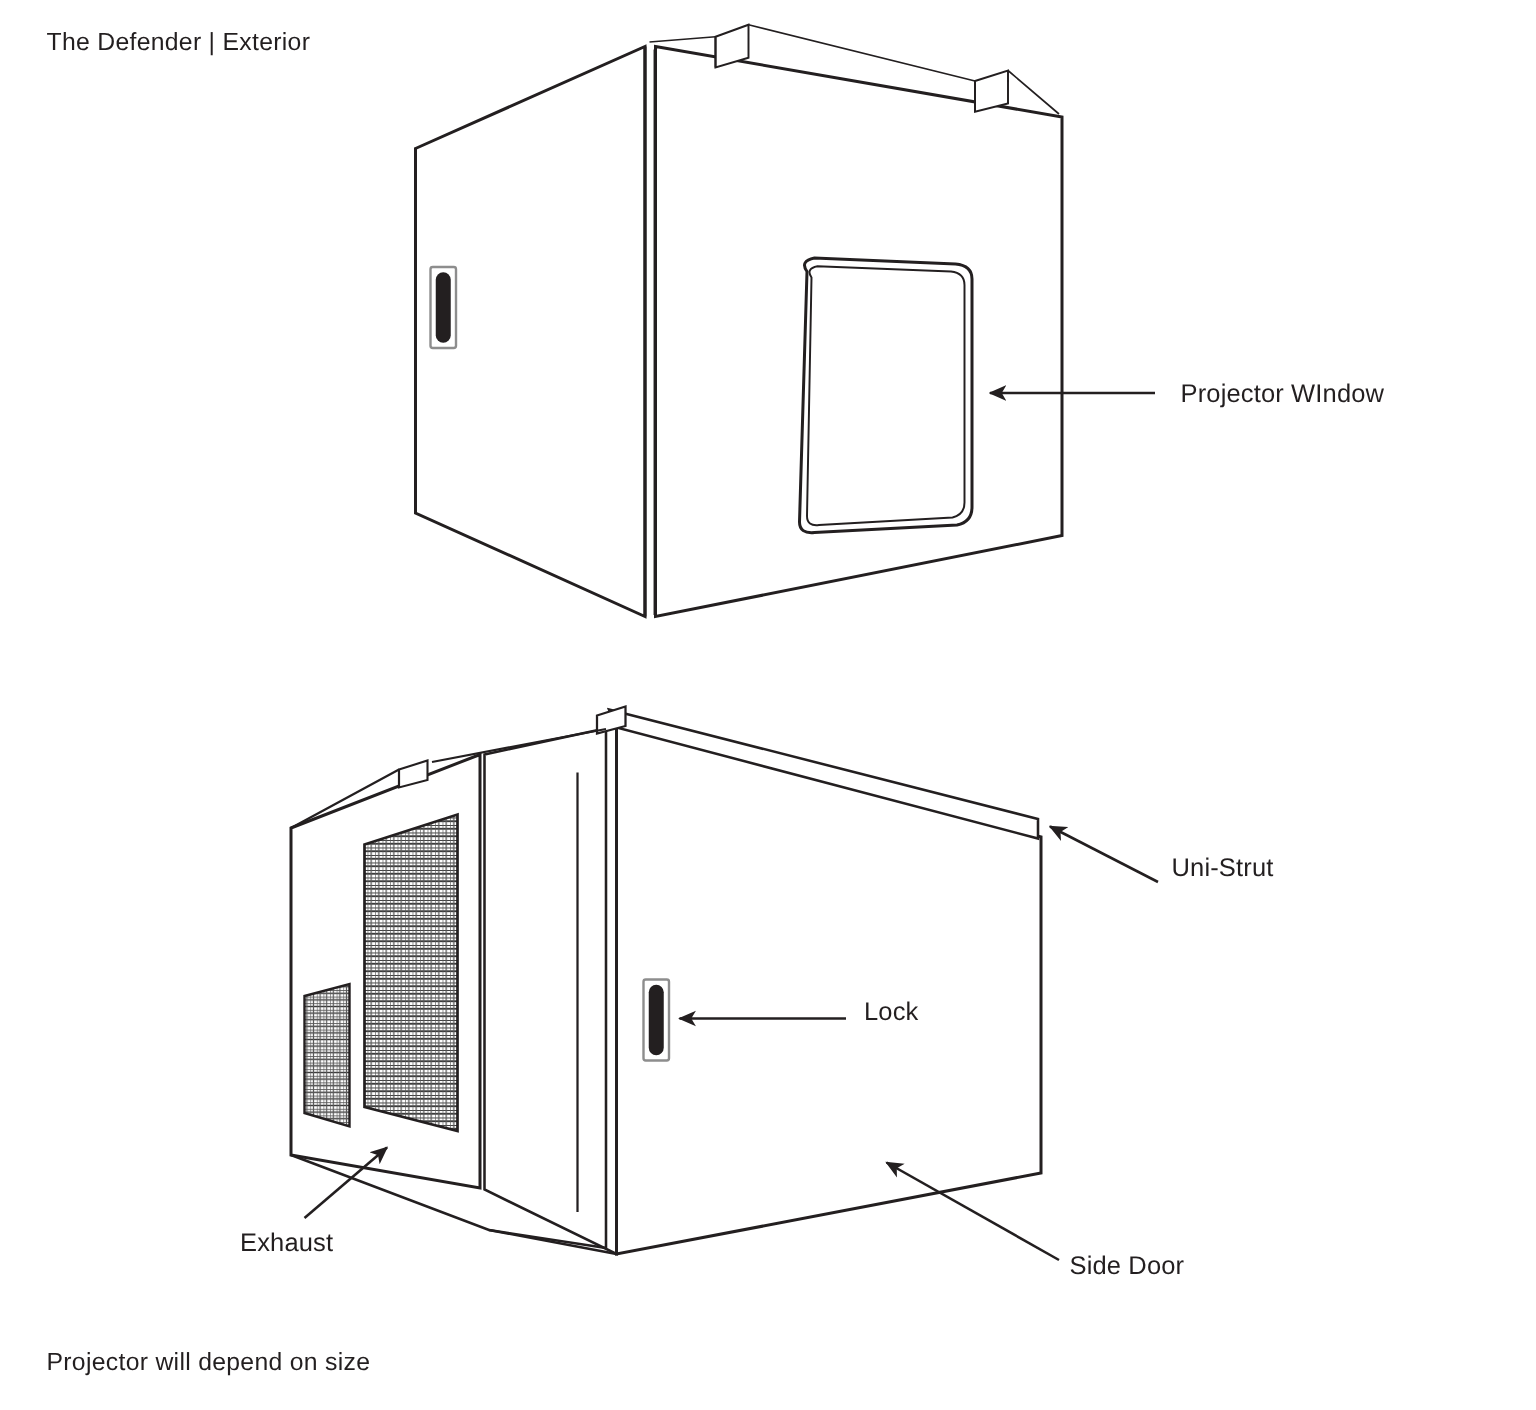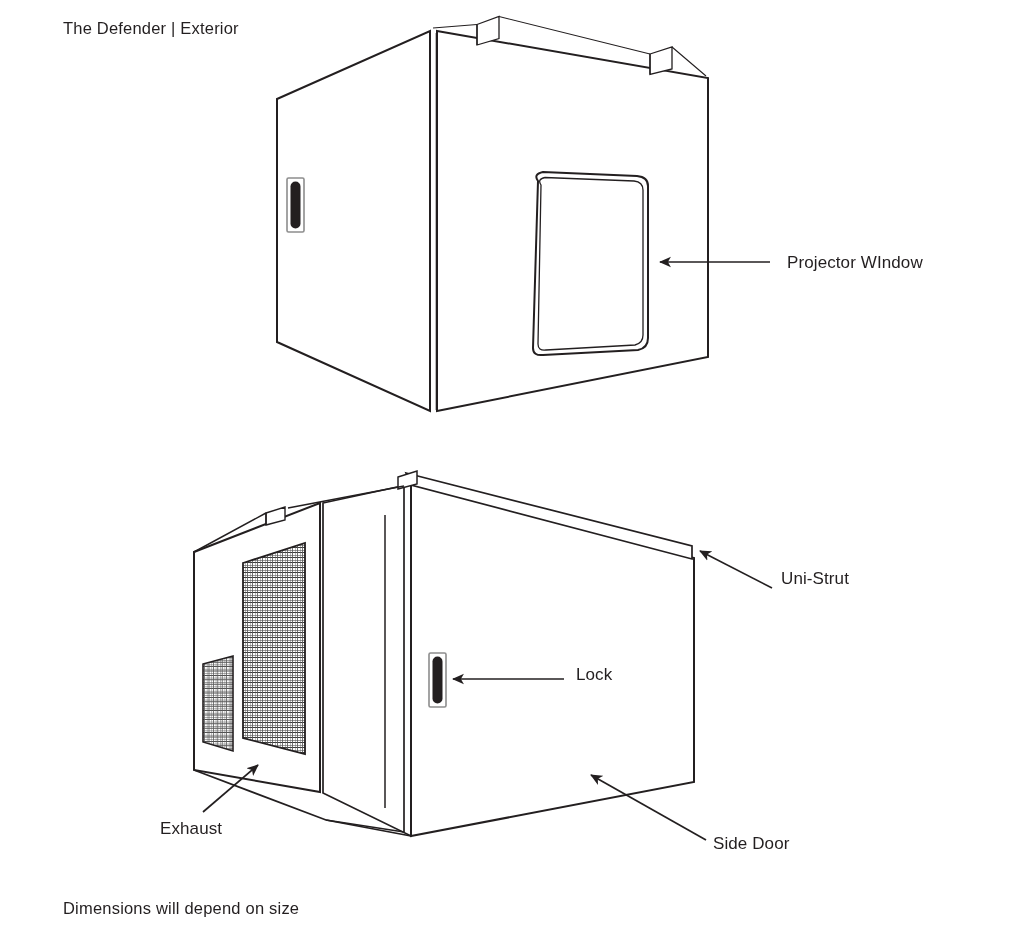--- a/index.html
+++ b/index.html
@@ -22,21 +22,20 @@
     top: 0;
     width: 1024px;
     height: 940px;
   }
   .title-text {
     position: absolute;
     font-size: 16.5px;
     letter-spacing: 0.2px;
     color: #231f20;
     white-space: nowrap;
-    margin-left: 32px;
   }
   #page-title { left: 31px; top: 19px; }
   #footer-note { left: 31px; top: 899px; font-size: 16.5px; }
   .callout-text {
     font-family: "Liberation Sans", "DejaVu Sans", sans-serif;
     font-size: 17px;
     fill: #231f20;
     letter-spacing: 0.1px;
   }
   svg { display: block; }
@@ -179,13 +178,13 @@
     </g>
   </g>
 
   <text class="callout-text" x="787" y="268">Projector WIndow</text>
   <text class="callout-text" x="781" y="584">Uni-Strut</text>
   <text class="callout-text" x="576" y="680">Lock</text>
   <text class="callout-text" x="160" y="834">Exhaust</text>
   <text class="callout-text" x="713" y="849">Side Door</text>
 </svg>
 
-<div id="footer-note" class="title-text">Dimensions will depend on size</div>
+<div id="footer-note" class="title-text">Projector will depend on size</div>
 
 </body></html>

